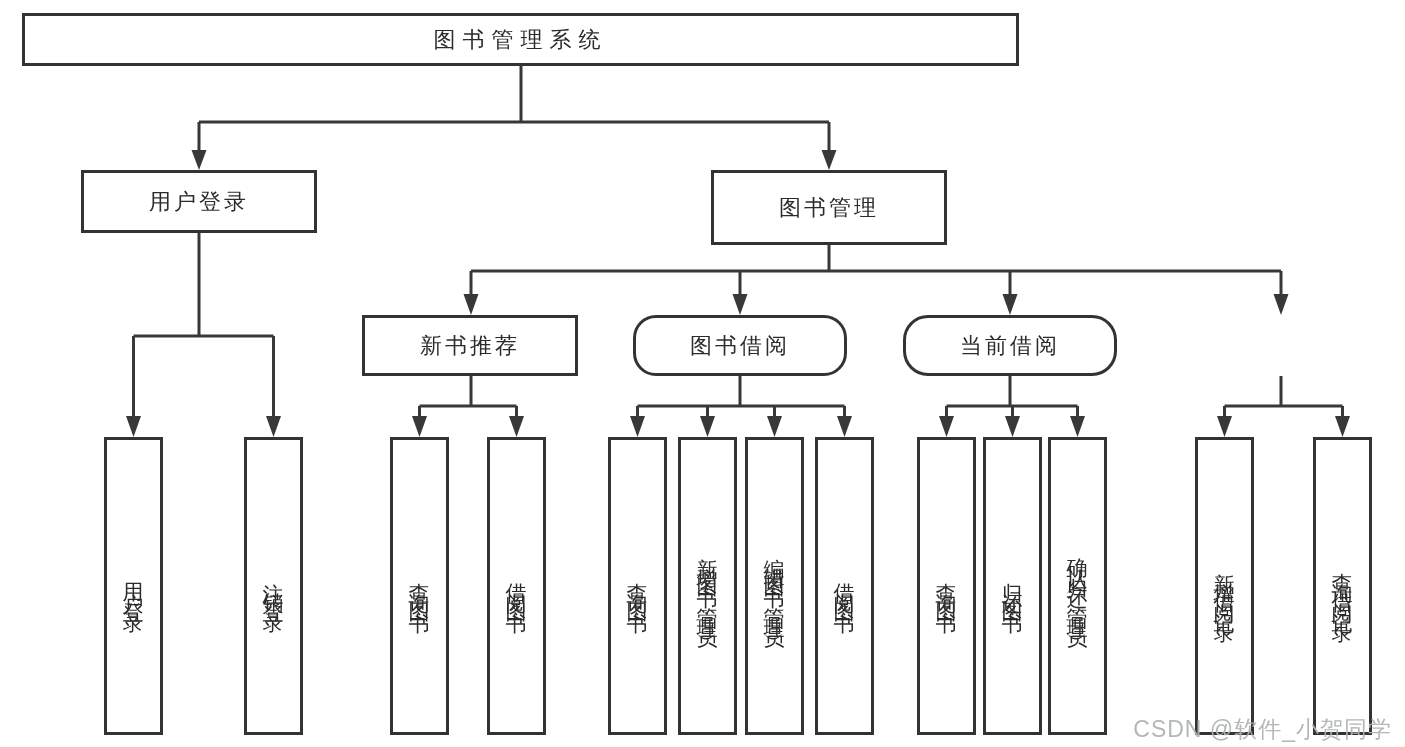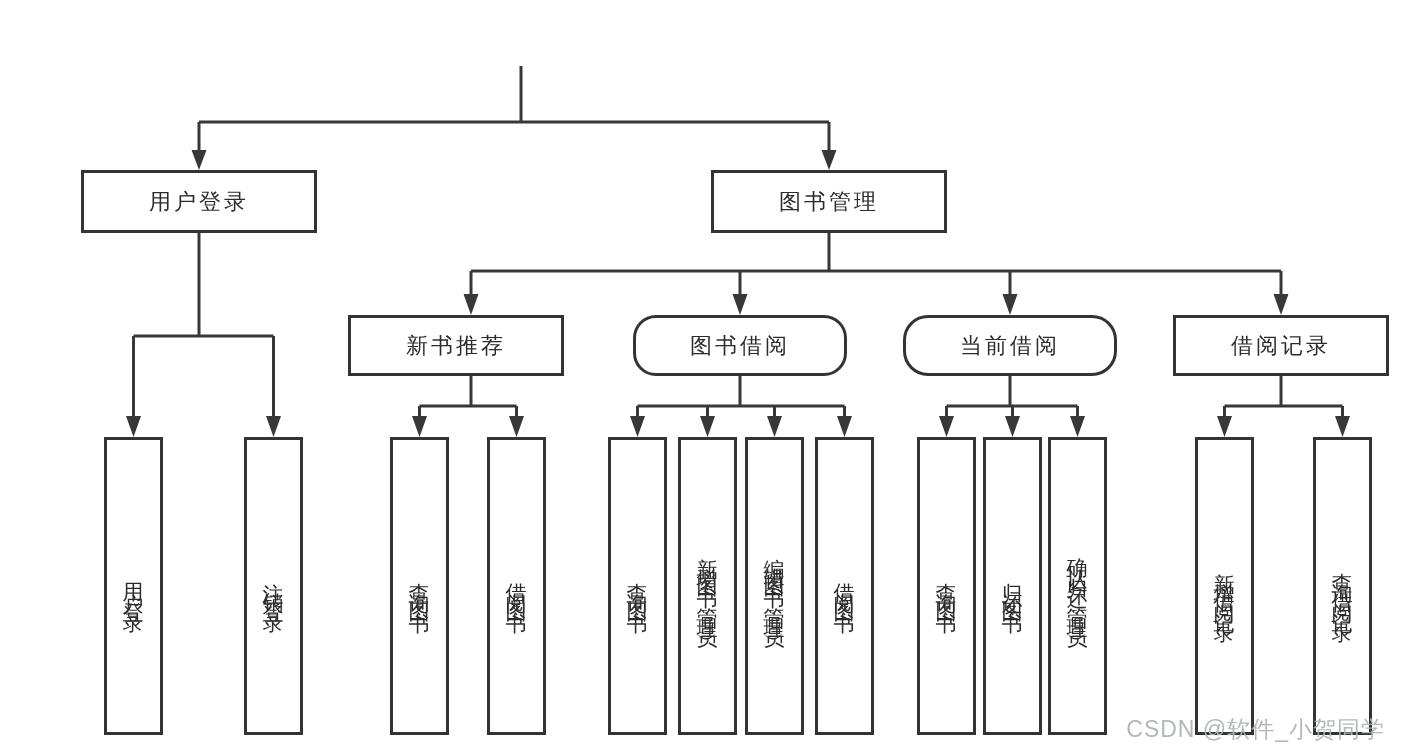--- a/index.html
+++ b/index.html
@@ -16,21 +16,21 @@
     display:flex;align-items:center;justify-content:center;
   }
   .h-node{font-size:22px;letter-spacing:3px;text-align:center;}
   .root-node{letter-spacing:7px;}
   .v-node{
     writing-mode:vertical-rl;text-orientation:mixed;
     font-size:21px;letter-spacing:10px;line-height:1;
     width:59px;top:437px;height:298px;
   }
   .watermark{
-    position:absolute;right:20px;top:714px;
+    position:absolute;right:13px;top:714px;
     font-size:23px;color:rgba(175,179,179,0.95);letter-spacing:1px;
     white-space:nowrap;
   }
 </style>
 </head>
 <body>
 
 <div class="canvas">
 
   <svg class="connector-layer" viewBox="0 0 1405 747" xmlns="http://www.w3.org/2000/svg">
@@ -69,28 +69,28 @@
       <polygon points="1005,416 1020,416 1012.5,437"></polygon>
       <polygon points="1070,416 1085,416 1077.5,437"></polygon>
     </g>
     <g>
       <path d="M1281 376 V406 M1224.5 406 H1342.5 M1224.5 406 V418 M1342.5 406 V418"></path>
       <polygon points="1217,416 1232,416 1224.5,437"></polygon>
       <polygon points="1335,416 1350,416 1342.5,437"></polygon>
     </g>
   </svg>
 
+  <div class="node h-node root-node" style="left:22px;top:13px;width:997px;height:53px;">图书管理系统</div>
 
   <div class="node h-node" style="left:81px;top:170px;width:236px;height:63px;">用户登录</div>
-  <div class="node h-node" style="left:711px;top:170px;width:236px;height:63px;">图书管理</div>
+  <div class="node h-node" style="left:711px;top:170px;width:236px;height:75px;">图书管理</div>
 
-  <div class="node h-node" style="left:348px;top:315px;width:216px;height:61px;">新书推荐</div>
+  <div class="node h-node" style="left:362px;top:315px;width:216px;height:61px;">新书推荐</div>
   <div class="node h-node" style="left:633px;top:315px;width:214px;height:61px;border-radius:23px;">图书借阅</div>
   <div class="node h-node" style="left:903px;top:315px;width:214px;height:61px;border-radius:25px;">当前借阅</div>
-  <div class="node h-node" style="left:1173px;top:315px;width:216px;height:61px;">借阅记录</div>
 
   <div class="node v-node" style="left:104px;">用户登录</div>
   <div class="node v-node" style="left:244px;">注销登录</div>
 
   <div class="node v-node" style="left:390px;">查询图书</div>
   <div class="node v-node" style="left:487px;">借阅图书</div>
 
   <div class="node v-node" style="left:608px;">查询图书</div>
   <div class="node v-node" style="left:678px;">新增图书（管理员）</div>
   <div class="node v-node" style="left:745px;">编辑图书（管理员）</div>

